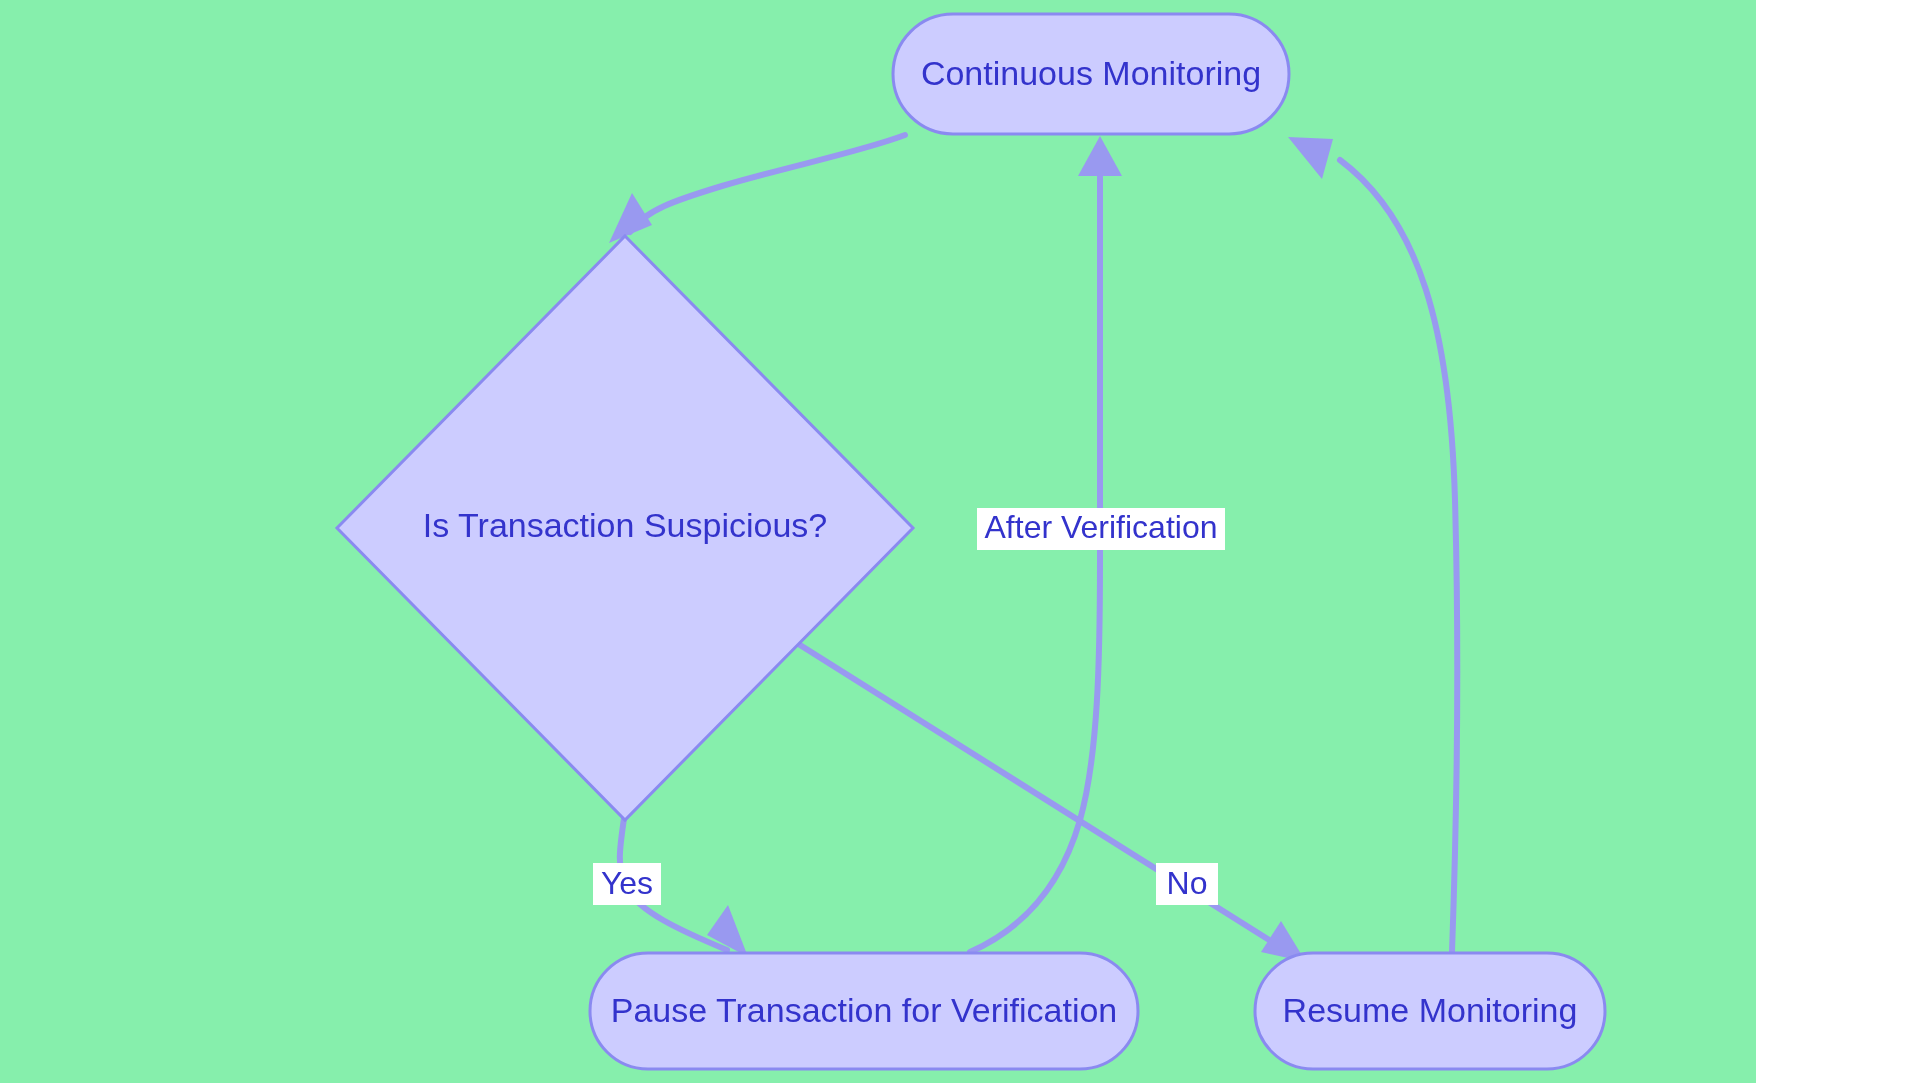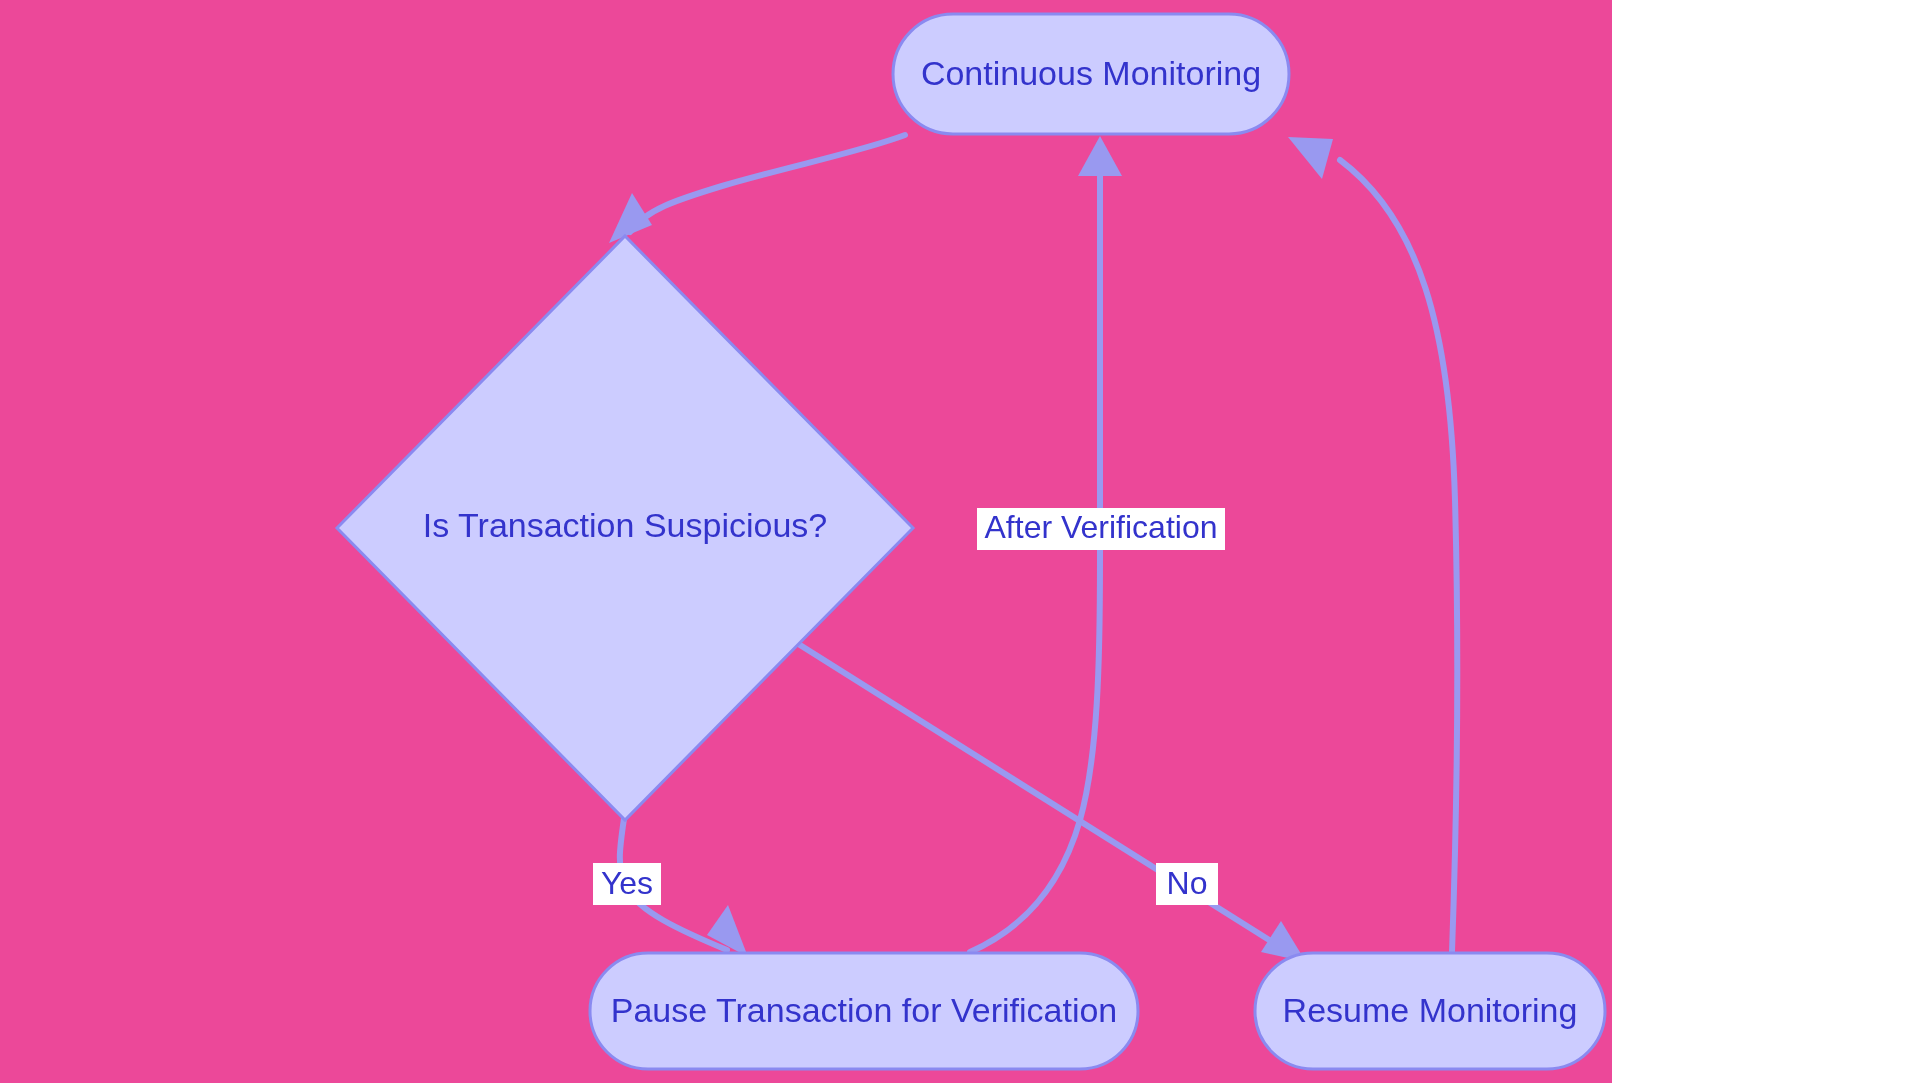--- a/index.html
+++ b/index.html
@@ -5,23 +5,23 @@
   html, body {
     margin: 0;
     padding: 0;
     background: #ffffff;
   }
   body {
     font-family: "Liberation Sans", sans-serif;
   }
   #diagram-root {
     position: relative;
-    width: 1612px;
+    width: 1756px;
     height: 1083px;
-    background: #ec4899;
+    background: #86efac;
     overflow: hidden;
   }
   #flow-svg {
     position: absolute;
     top: 0;
     left: 0;
     width: 1920px;
     height: 1083px;
     display: block;
   }

